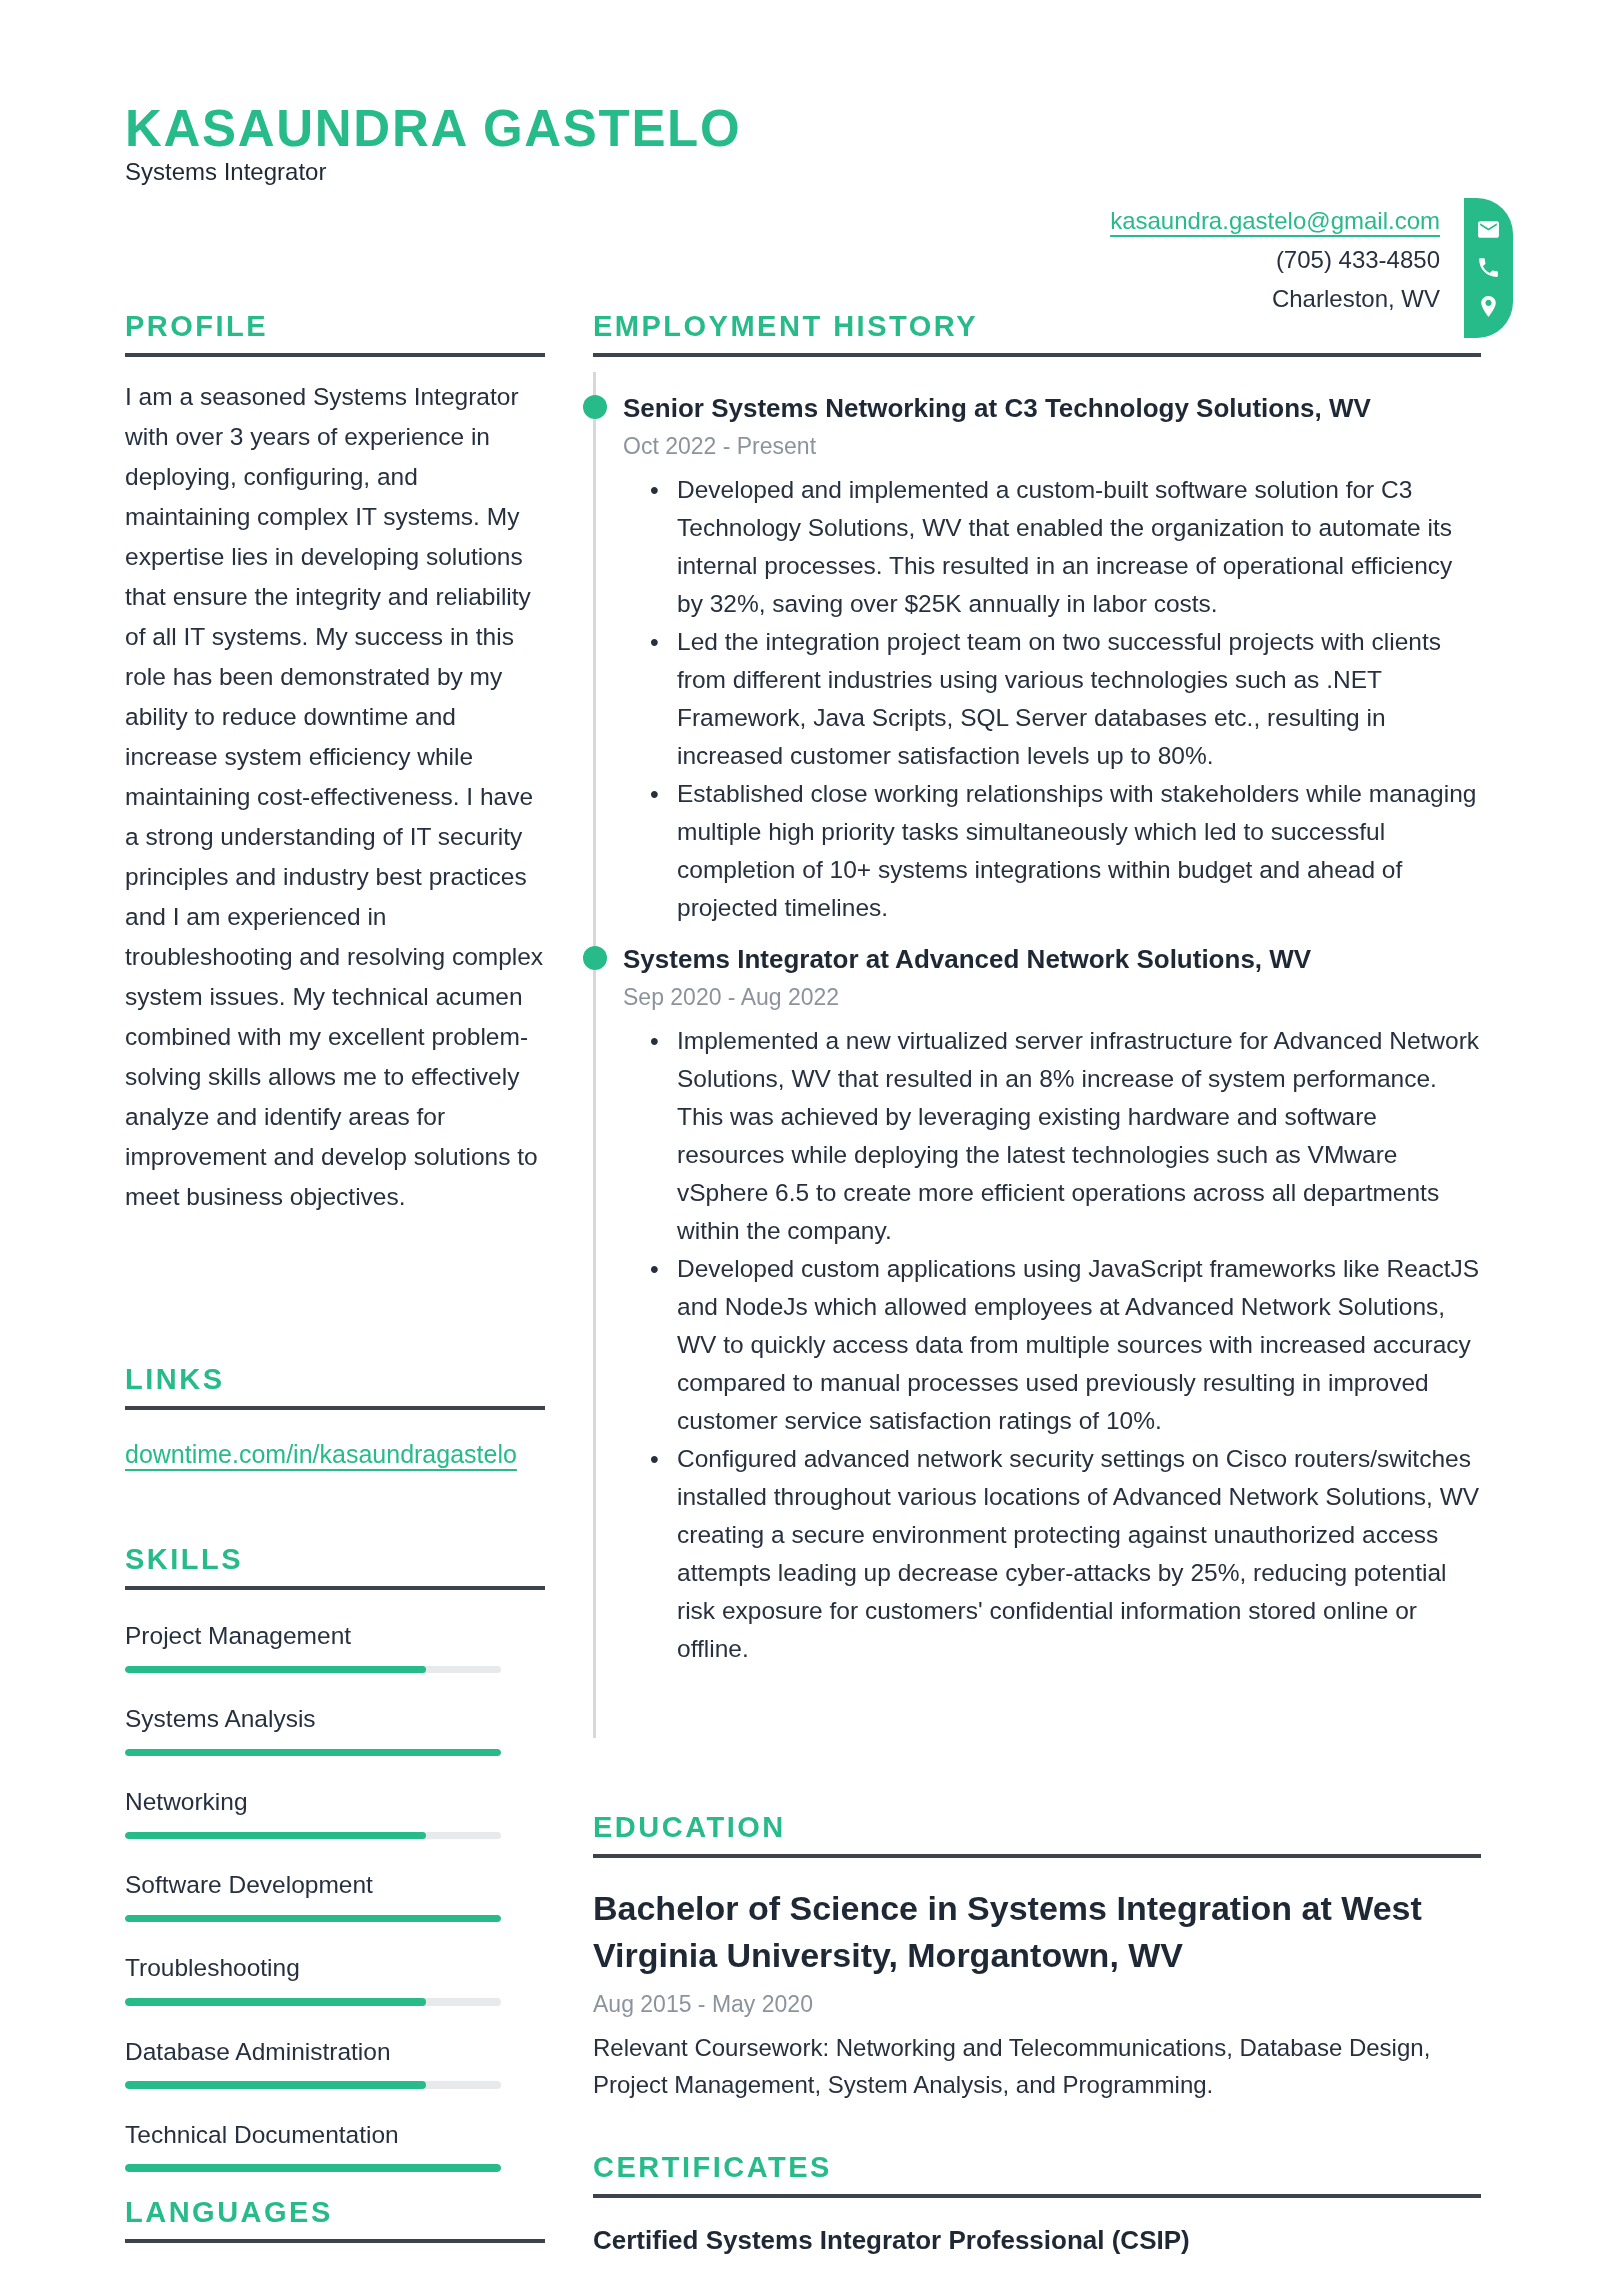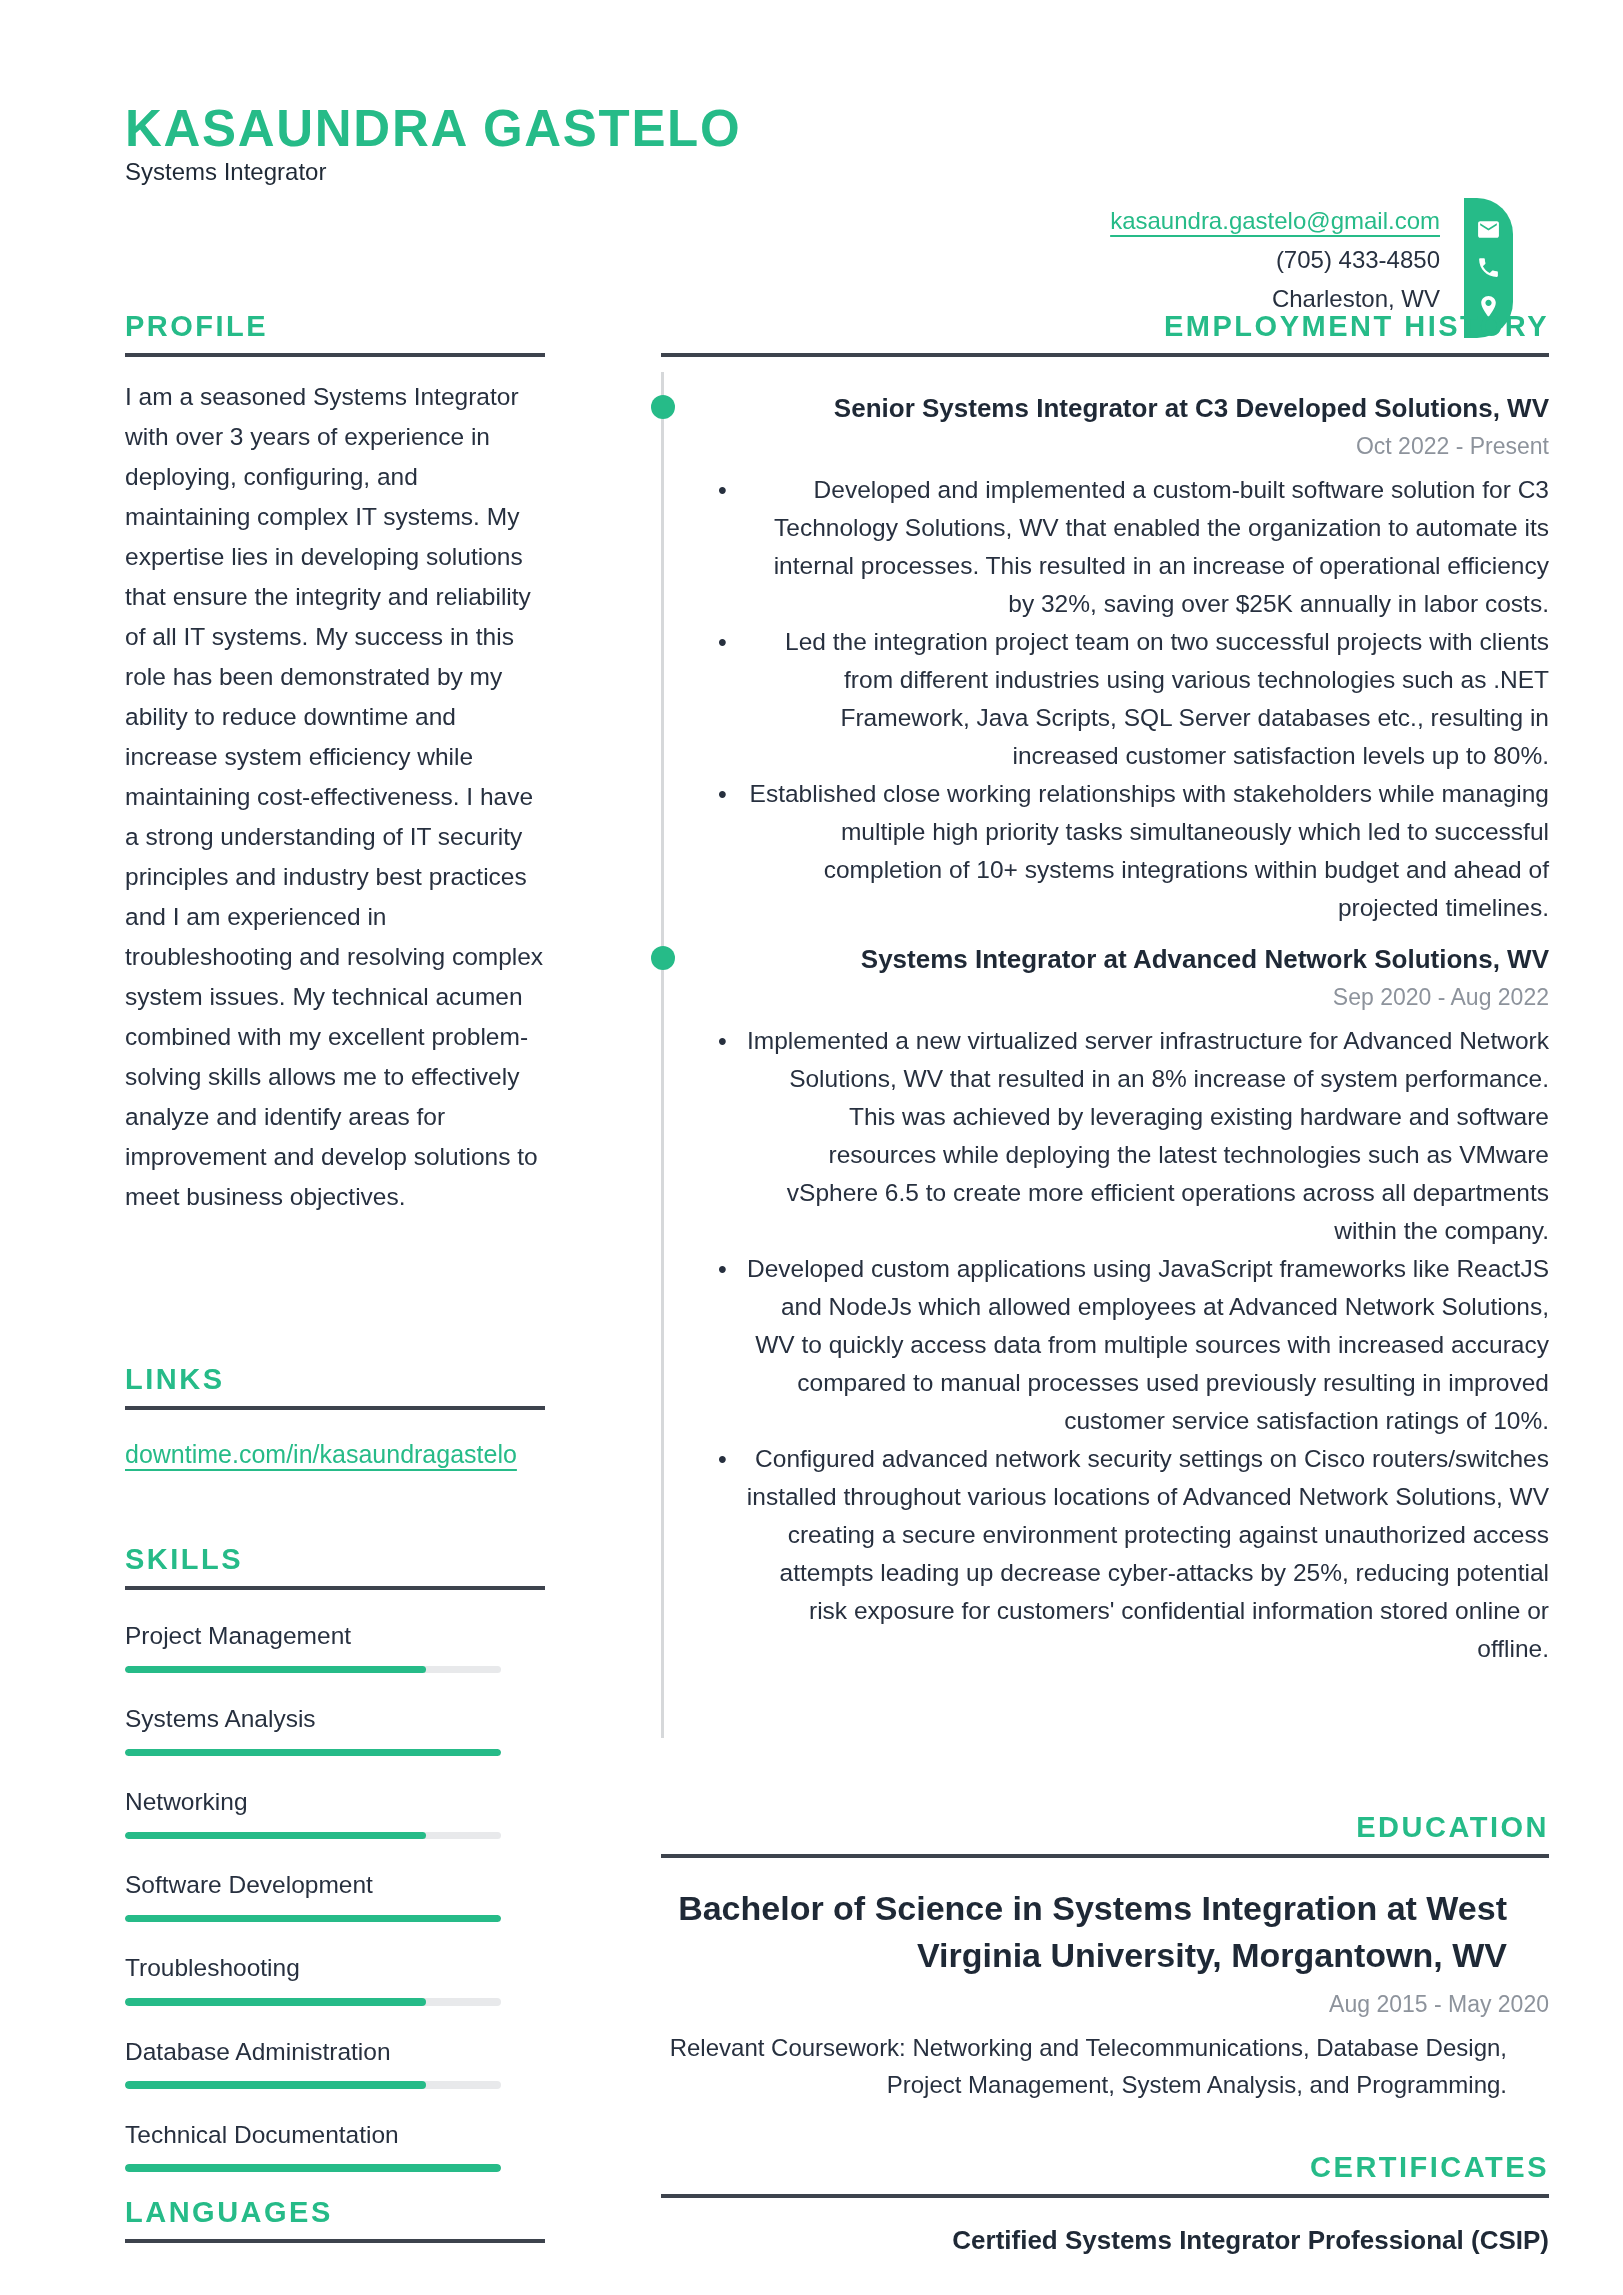--- a/index.html
+++ b/index.html
@@ -39,21 +39,21 @@
     width:49px;height:140px;background:var(--accent);
     border-radius:0 36px 36px 0;
     display:flex;flex-direction:column;justify-content:space-around;align-items:center;
     padding:12px 0;
   }
   .icon-bar svg{width:25px;height:25px;fill:#fff;display:block;}
 
   
   .columns{display:flex;align-items:flex-start;margin-top:125px;}
   .col-left{width:420px;position:relative;height:1962px;flex:none;}
-  .col-right{flex:none;width:888px;margin-left:116px;position:relative;height:1966px;text-align:right;}
+  .col-right{flex:none;width:888px;margin-left:48px;position:relative;height:1966px;}
   .sec{position:absolute;left:0;right:0;}
 
   h2.sec-heading{
     font-size:29px;font-weight:700;letter-spacing:2.5px;line-height:1.1;
     color:var(--accent);
   }
   .sec-rule{height:4.2px;background:var(--rule);margin-top:10px;}
 
   
   .profile-text{margin-top:20px;font-size:24.5px;line-height:40px;color:var(--dark);}
@@ -190,21 +190,21 @@
 
       <section class="sec" style="top:0;">
         <h2 class="sec-heading">EMPLOYMENT HISTORY</h2>
         <div class="sec-rule"></div>
 
         <div class="timeline">
           <div class="timeline-line"></div>
 
           <div class="job">
             <span class="job-dot"></span>
-            <div class="job-title">Senior Systems Integrator at C3 Developed Solutions, WV</div>
+            <div class="job-title">Senior Systems Networking at C3 Technology Solutions, WV</div>
             <div class="job-dates">Oct 2022 - Present</div>
             <ul class="bullets">
               <li>Developed and implemented a custom-built software solution for C3 Technology Solutions, WV that enabled the organization to automate its internal processes. This resulted in an increase of operational efficiency by 32%, saving over $25K annually in labor costs.</li>
               <li>Led the integration project team on two successful projects with clients from different industries using various technologies such as .NET Framework, Java Scripts, SQL Server databases etc., resulting in increased customer satisfaction levels up to 80%.</li>
               <li>Established close working relationships with stakeholders while managing multiple high priority tasks simultaneously which led to successful completion of 10+ systems integrations within budget and ahead of projected timelines.</li>
             </ul>
           </div>
 
           <div class="job">
             <span class="job-dot"></span>

